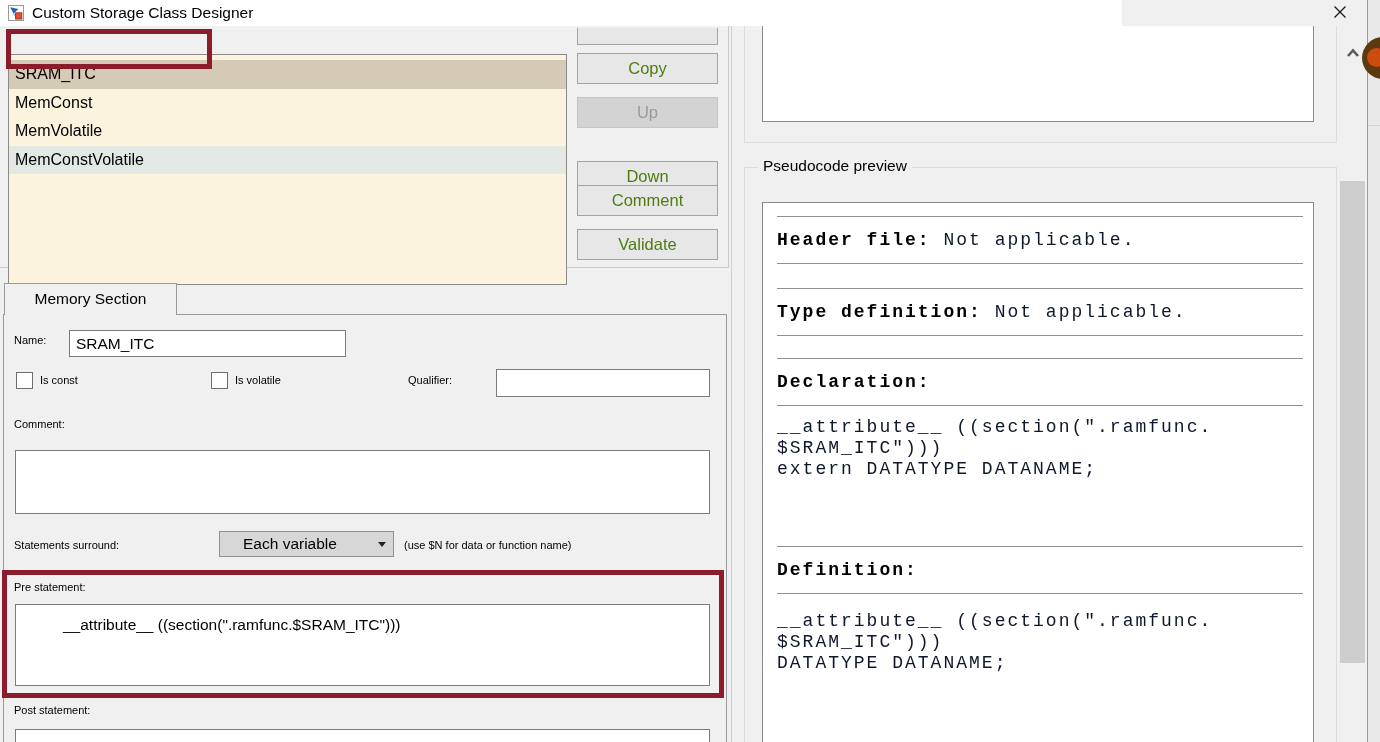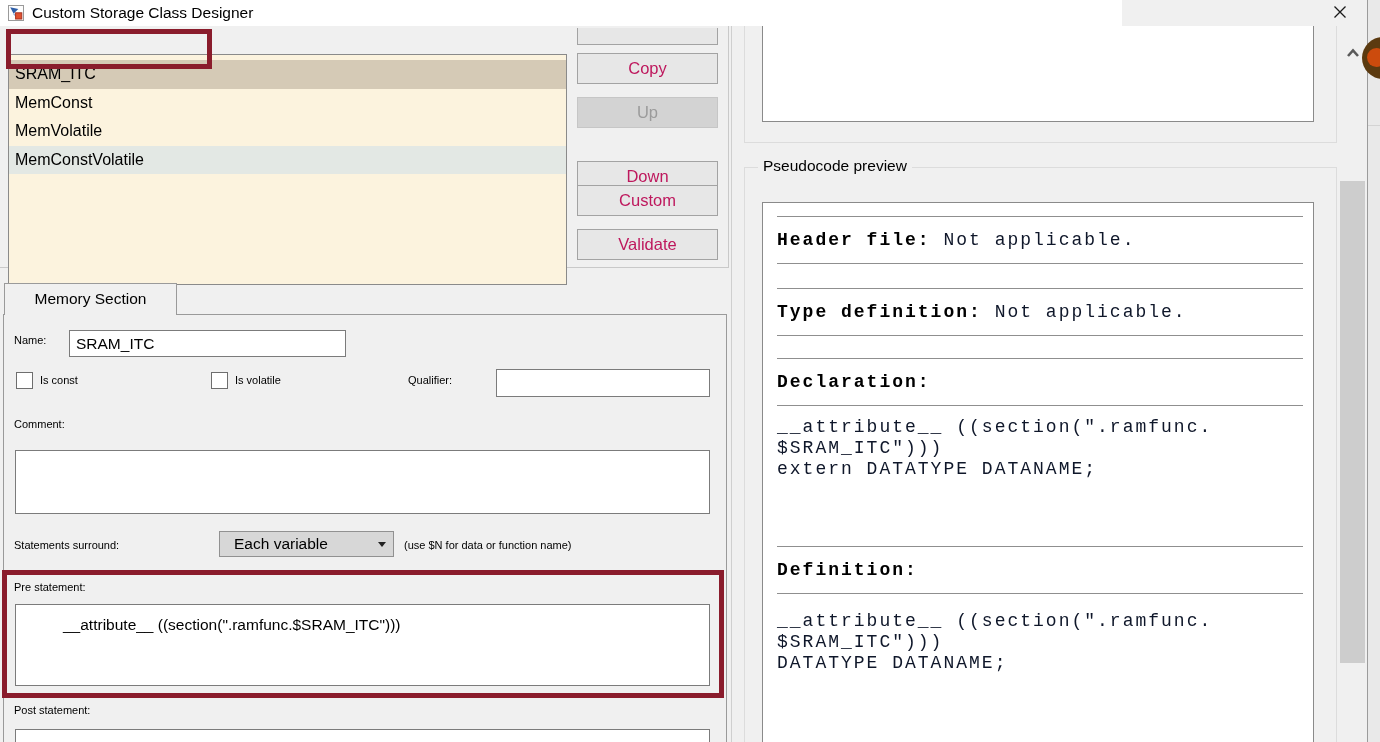--- a/index.html
+++ b/index.html
@@ -23,28 +23,28 @@
   
   .left-group { position:absolute; left:0; top:26px; width:729px; height:242px; border-right:1px solid #c9c9c9; border-bottom:1px solid #c9c9c9; }
   .class-list { position:absolute; left:8px; top:28px; width:559px; height:231px; background:var(--list-bg); border:1px solid #8a8a8a; padding-top:5px; overflow:hidden; }
   .list-row { height:28.5px; line-height:28.5px; font-size:16px; padding-left:6px; }
   .list-row.selected { background:var(--sel-bg); }
   .list-row.alt { background:var(--alt-bg); }
   .annotation-box { position:absolute; border:5px solid var(--annotation); background:transparent; z-index:10; pointer-events:none; }
   .ann-list { left:6px; top:29px; width:206px; height:40px; }
   .ann-pre { left:2px; top:570px; width:722px; height:128px; }
   .btn-col { position:absolute; left:577px; top:0; width:141px; }
-  .side-btn { position:absolute; left:0; width:141px; height:31px; background:#e7e7e7; border:1px solid #a3a3a3; font-family:"Liberation Sans",sans-serif; font-size:16.5px; color:#be185d; }
+  .side-btn { position:absolute; left:0; width:141px; height:31px; background:#e7e7e7; border:1px solid #a3a3a3; font-family:"Liberation Sans",sans-serif; font-size:16.5px; color:#4d7c0f; }
   .side-btn.partial { top:2px; height:17px; border-top:none; }
   .side-btn.b1 { top:27px; } .side-btn.b2 { top:71px;margin-top:20px; } .side-btn.b3 { top:115px; } .side-btn.b4 { top:159px; }
   .side-btn.disabled { background:#d3d3d3; color:#9b9b9b; border-color:#c6c6c6; }
   
   .tab { position:absolute; left:4px; top:283px; width:173px; height:32px; background:#f0f0f0; border:1px solid #9a9a9a; border-bottom:none; z-index:2; text-align:center; line-height:30px; font-size:15.5px; }
   .pane { position:absolute; left:3px; top:314px; width:724px; height:440px; border:1px solid #9a9a9a; background:#f0f0f0; }
-  .combobox { position:absolute; left:219px; top:531px; width:175px; height:26px; background:#d7d7d7; border:1px solid #919191; font-size:15.5px; line-height:24px; padding-left:14px; cursor:default; }
+  .combobox { position:absolute; left:219px; top:531px; width:175px; height:26px; background:#d7d7d7; border:1px solid #919191; font-size:15.5px; line-height:24px; padding-left:23px; cursor:default; }
   .combobox .arrow { position:absolute; right:7px; top:10px; width:0; height:0; border-left:4px solid transparent; border-right:4px solid transparent; border-top:5px solid #222; }
   
   .v-divider { position:absolute; left:731px; top:26px; width:1px; height:716px; background:#cfcfcf; }
   .fieldset-top { position:absolute; left:744px; top:26px; width:593px; height:117px; border:1px solid #dcdcdc; border-top:none; }
   .top-box { position:absolute; left:762px; top:26px; width:552px; height:96px; background:#fff; border:1px solid #8a8a8a; border-top:none; }
   .fieldset-preview { position:absolute; left:744px; top:167px; width:593px; height:590px; border:1px solid #dcdcdc; }
   .legend { position:absolute; left:758px; top:157px; background:#f0f0f0; padding:0 5px; font-size:15.5px; z-index:2; }
   .preview-box { position:absolute; left:762px; top:202px; width:552px; height:555px; background:#fff; border:1px solid #8a8a8a; overflow:hidden; }
   .pv-content { margin:13px 10px 0 14px; font-family:"Liberation Mono","DejaVu Sans Mono",monospace; font-size:18px; letter-spacing:2px; }
   .pv-sep { height:0; border-top:1px solid #8f8f8f; }
@@ -90,21 +90,21 @@
       <div class="list-row selected">SRAM_ITC</div>
       <div class="list-row">MemConst</div>
       <div class="list-row">MemVolatile</div>
       <div class="list-row alt">MemConstVolatile</div>
     </div>
   <div class="btn-col">
       <button class="side-btn partial"></button>
       <button class="side-btn b0" style="top: 27px;">Copy</button>
       <button class="side-btn b1 disabled" disabled="" style="top: 71px;">Up</button>
       <button class="side-btn b2" style="top: 115px;">Down</button>
-      <button class="side-btn b3" style="top: 159px;">Custom</button>
+      <button class="side-btn b3" style="top: 159px;">Comment</button>
       <button class="side-btn b4" style="top: 203px;">Validate</button>
     </div>
 </div>
 <div class="annotation-box ann-list"></div>
 
 <div class="tab">Memory Section</div>
 <div class="pane"></div>
 
 <span class="lbl" style="left:14px; top:334px;">Name:</span>
 <input class="txt-input" style="left: 69px; top: 330px; width: 277px; height: 27px;" value="SRAM_ITC">

